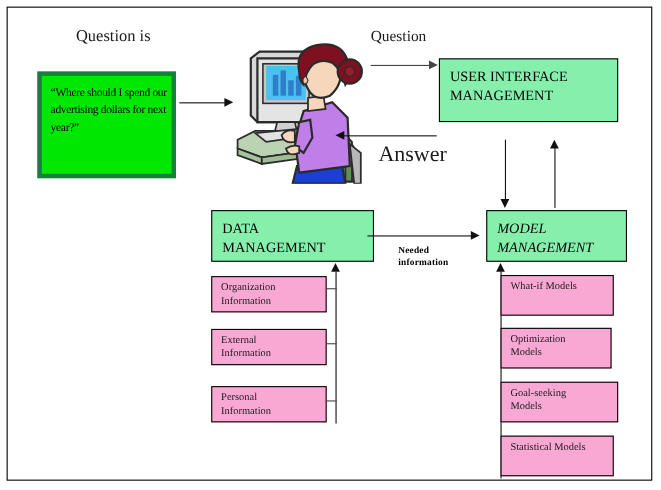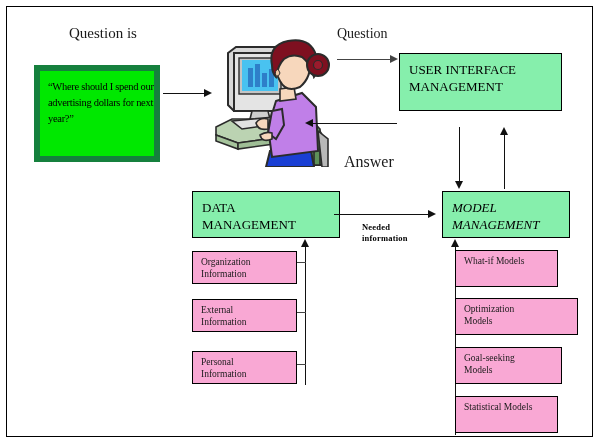--- a/index.html
+++ b/index.html
@@ -32,21 +32,21 @@
 
   
   .plain-label {
     position: absolute;
     font-family: "Liberation Serif", serif;
     color: #1a1a1a;
     white-space: nowrap;
   }
   .lbl-question-is { left: 62px;  top: 18px; font-size: 15px; }
   .lbl-question    { left: 330px; top: 19px; font-size: 14px; }
-  .lbl-answer      { left: 337px; top: 146px; font-size: 16px; text-align: right; }
+  .lbl-answer      { left: 337px; top: 122px; font-size: 20px; text-align: right; }
   .lbl-needed {
     position: absolute;
     left: 355px;
     top: 215px;
     width: 75px;
     font-family: "Liberation Serif", serif;
     font-weight: bold;
     font-size: 8.5px;
     line-height: 11px;
     color: #000000;
@@ -54,21 +54,21 @@
   }
 
   
   #question-box {
     position: absolute;
     left: 27px;
     top: 58px;
     width: 126px;
     height: 97px;
     background: #00E800;
-    border: 6px solid #15803d;
+    border: 4px solid #15803d;
     box-sizing: border-box;
   }
   #question-box .qtext {
     position: absolute;
     left: 8px;
     top: 8px;
     width: 112px;
     font-family: "Liberation Serif", serif;
     font-size: 10.5px;
     line-height: 16px;
@@ -113,21 +113,21 @@
     font-size: 9.5px;
     line-height: 12px;
     color: #1a1a1a;
   }
   
   #data-sub-0 { left: 185px; top: 244px; width: 105px; height: 33px; }
   #data-sub-1 { left: 185px; top: 292px; width: 105px; height: 33px; }
   #data-sub-2 { left: 185px; top: 344px; width: 105px; height: 33px; }
   
   #model-sub-0 { left: 448px; top: 243px; width: 103px; height: 37px; }
-  #model-sub-1 { left: 448px; top: 291px; width: 123px; height: 37px; }
+  #model-sub-1 { left: 448px; top: 291px; width: 101px; height: 37px; }
   #model-sub-2 { left: 448px; top: 340px; width: 107px; height: 37px; }
   #model-sub-3 { left: 448px; top: 389px; width: 103px; height: 37px; }
 
   
   .hline {
     position: absolute;
     height: 0;
     border-top: 1.4px solid #111111;
   }
   .vline {

